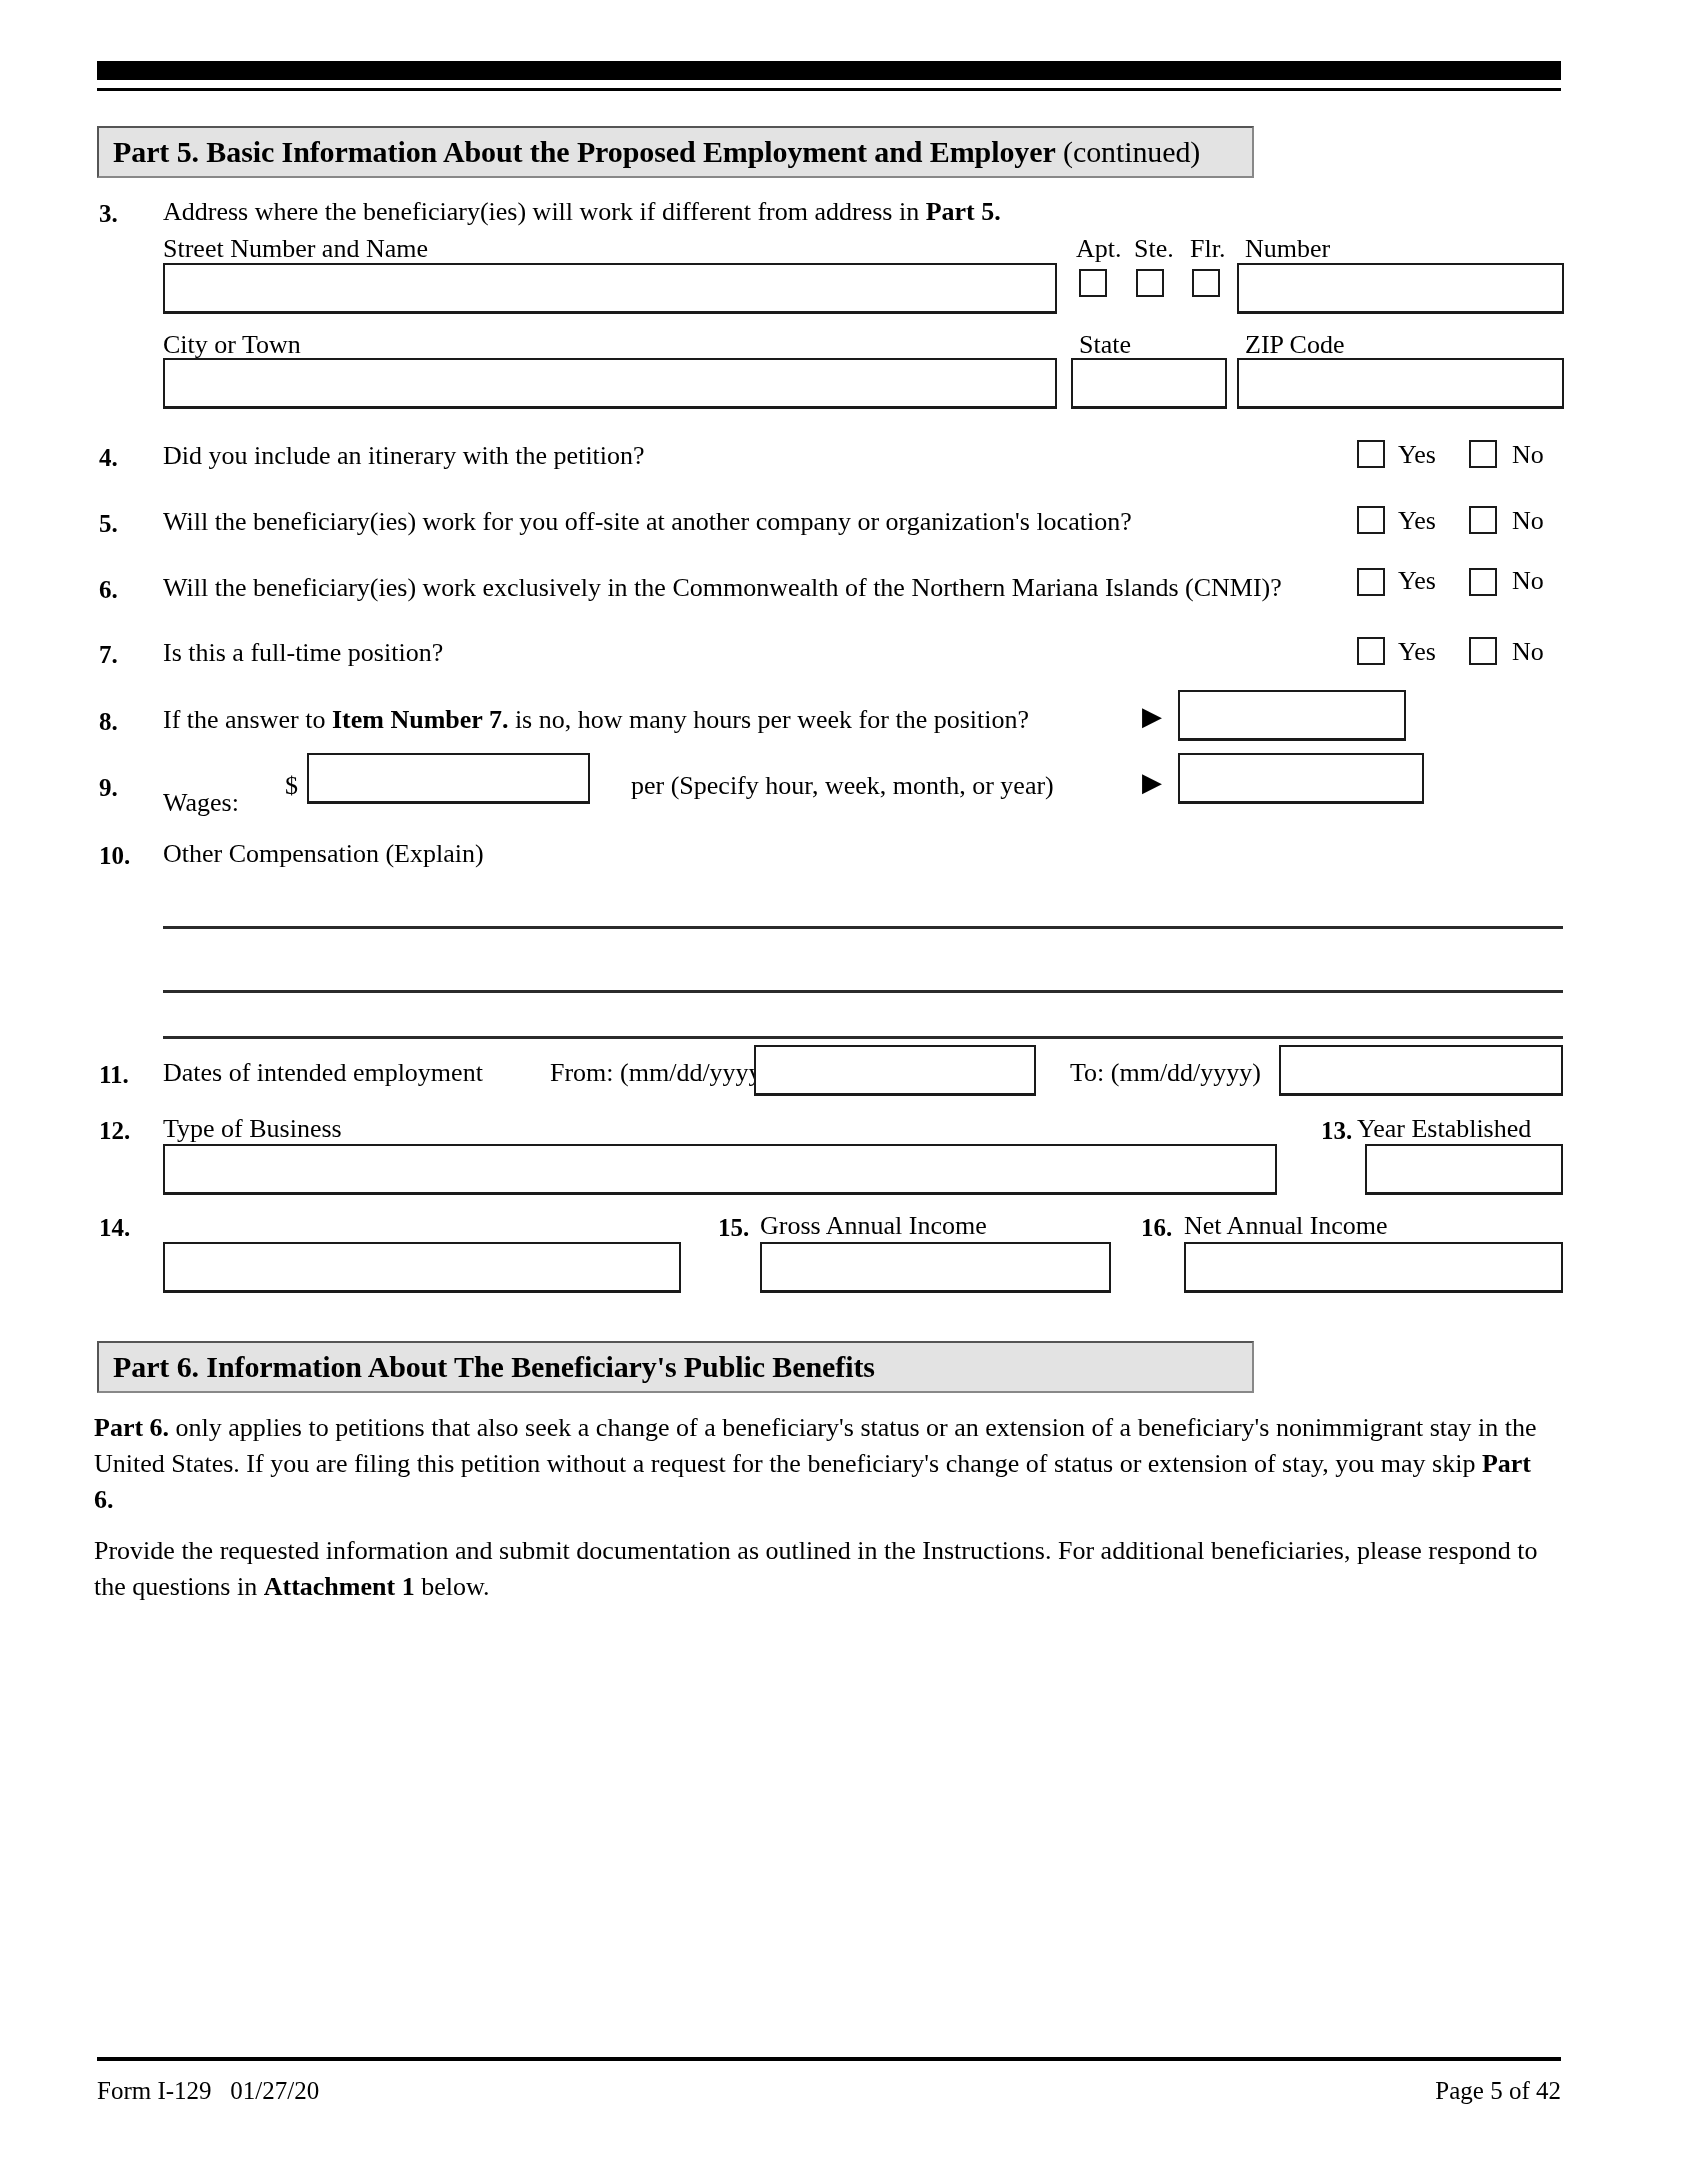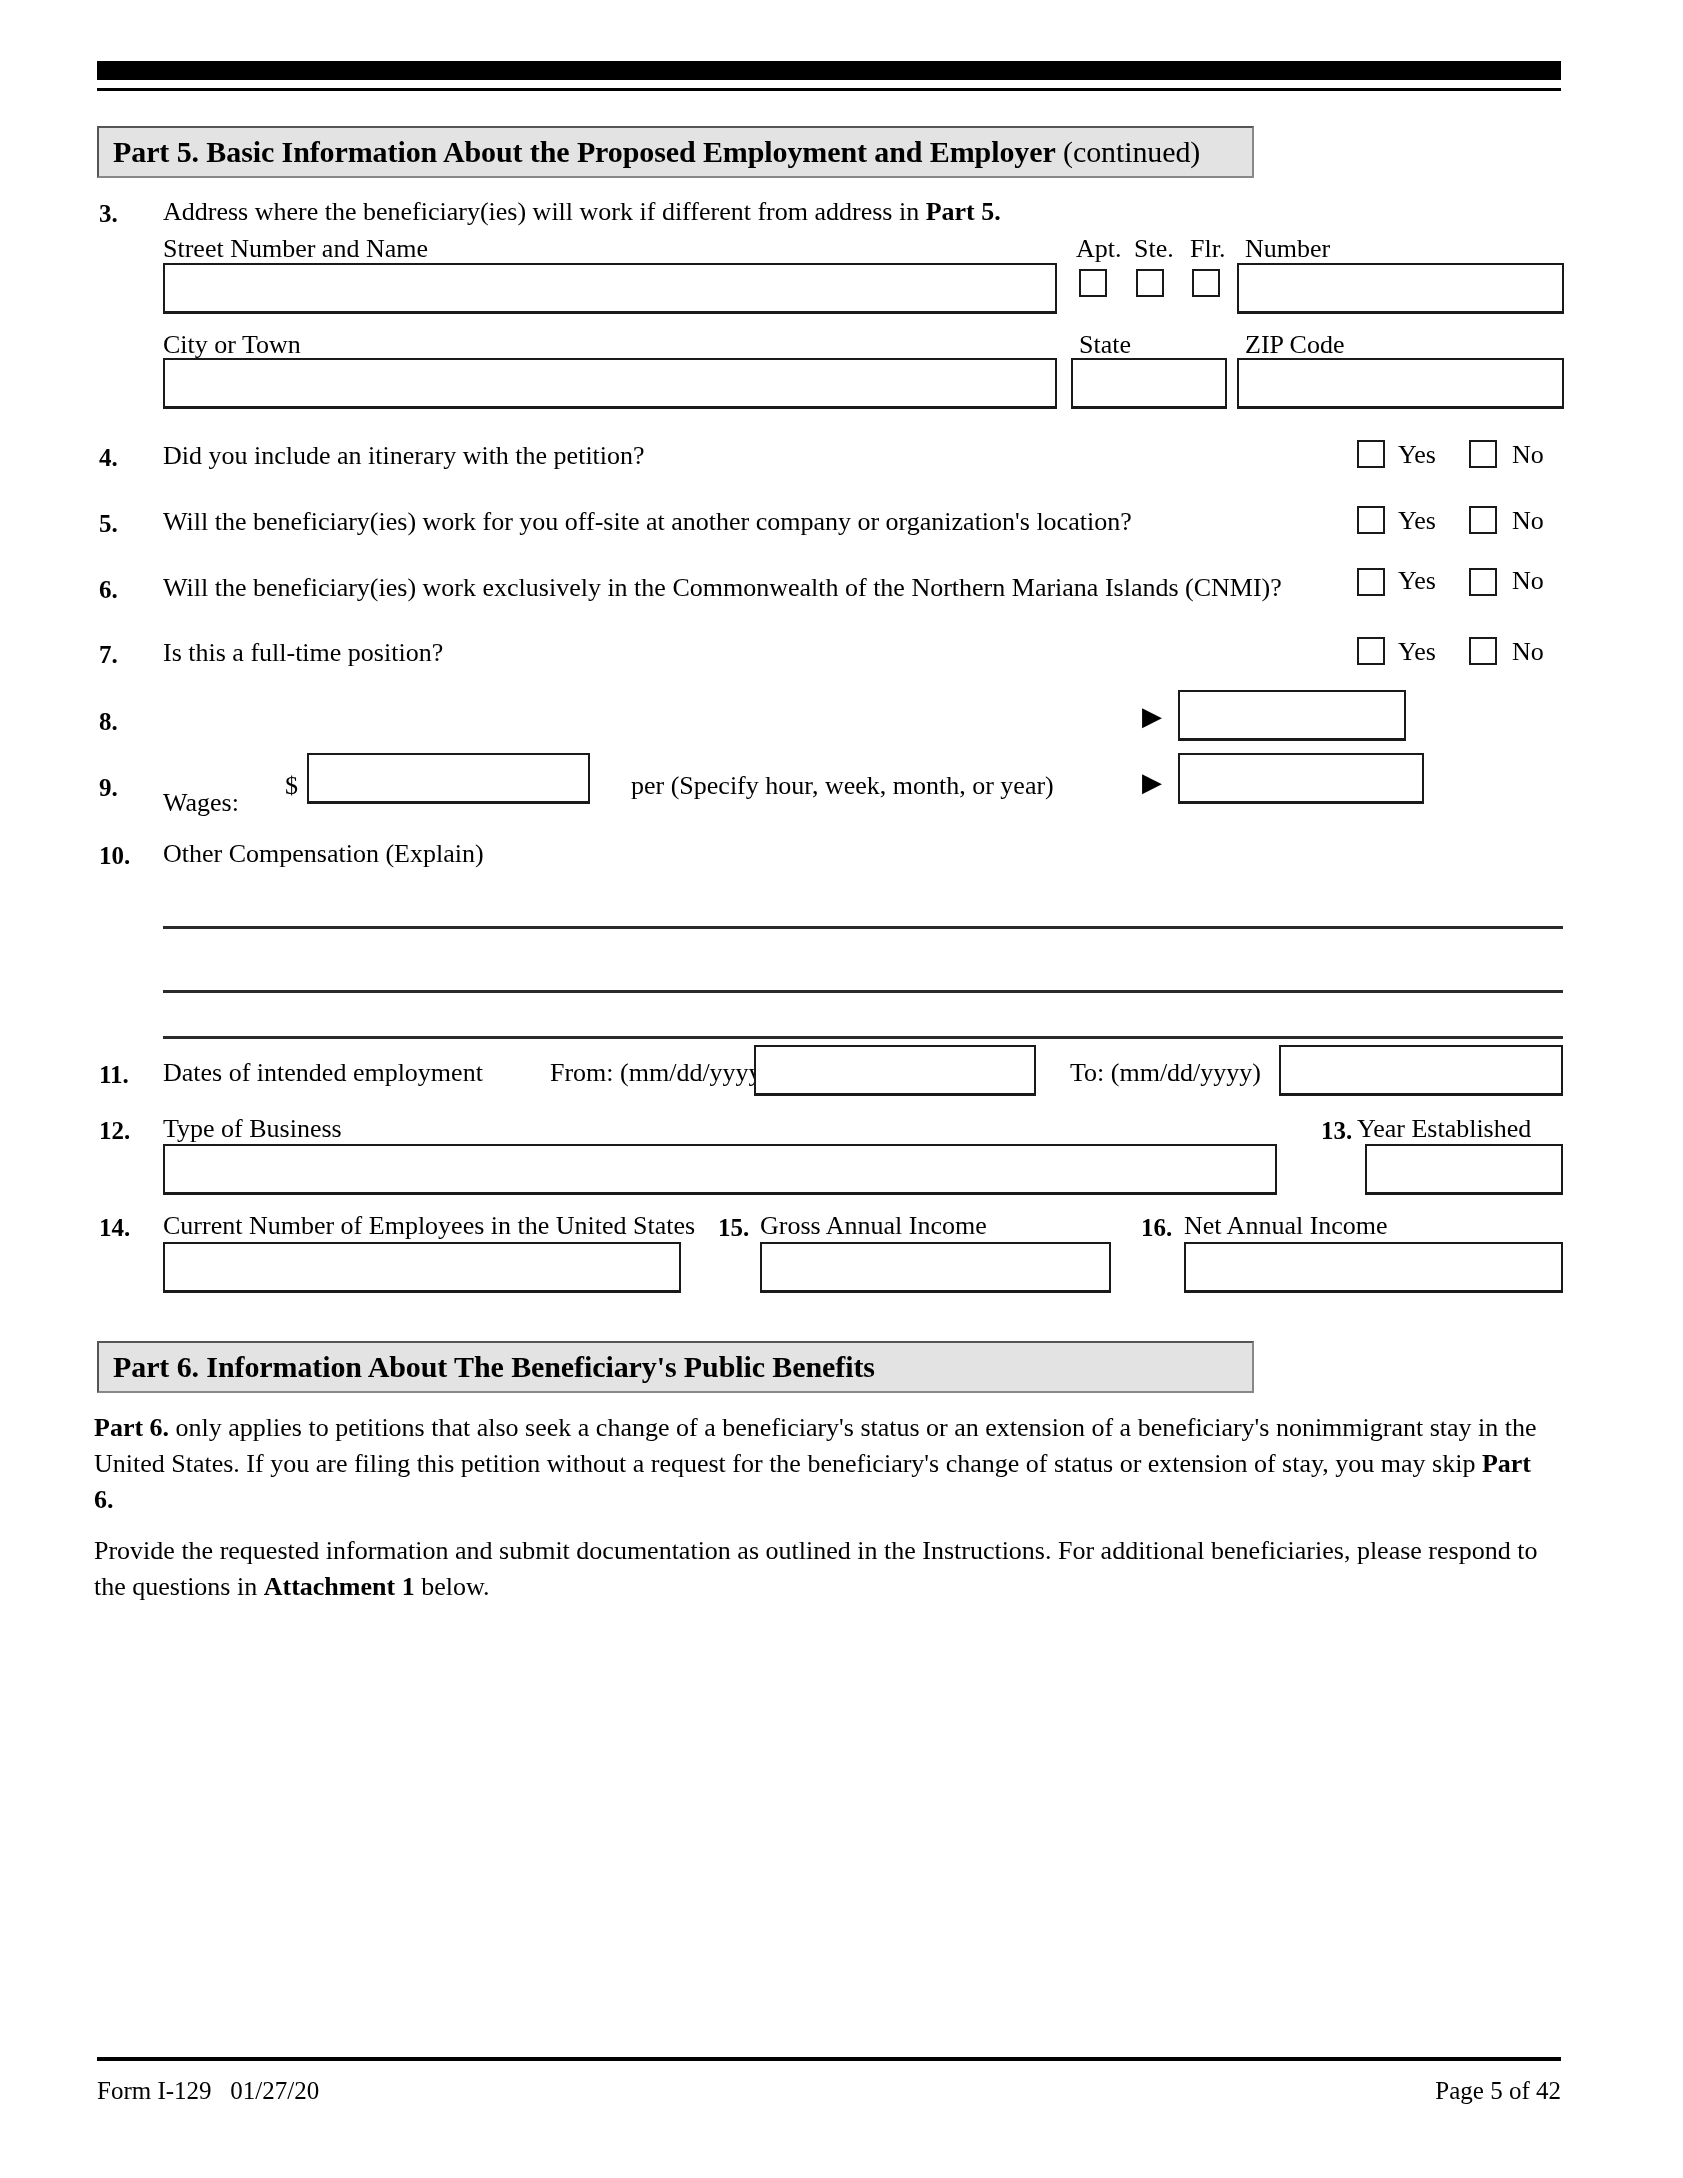--- a/index.html
+++ b/index.html
@@ -193,20 +193,21 @@
   <div class="abs lbl" style="left:1512px; top:566px;">No</div>
 
   <div class="abs num" style="left:99px; top:642px;">7.</div>
   <div class="abs lbl" style="left:163px; top:638px;">Is this a full-time position?</div>
   <div class="cbox" style="left:1357px; top:637px;"></div>
   <div class="abs lbl" style="left:1398px; top:637px;">Yes</div>
   <div class="cbox" style="left:1469px; top:637px;"></div>
   <div class="abs lbl" style="left:1512px; top:637px;">No</div>
 
   <div class="abs num" style="left:99px; top:709px;">8.</div>
+  <div class="abs lbl" style="left:163px; top:705px;"><span>If the answer to </span><b>Item Number 7.</b><span> is no, how many hours per week for the position?</span></div>
   <div class="arrow" style="left:1142px; top:704px;">▶</div>
   <div class="box" style="left:1178px; top:690px; width:228px; height:51px;"></div>
 
   <div class="abs num" style="left:99px; top:775px;">9.</div>
   <div class="abs lbl" style="left:163px; top:771px;margin-top:17px;">Wages:</div>
   <div class="abs lbl" style="left:285px; top:771px;">$</div>
   <div class="box" style="left:307px; top:753px; width:283px; height:51px;"></div>
   <div class="abs lbl" style="left:594px; top:771px;margin-left:37px;">per (Specify hour, week, month, or year)</div>
   <div class="arrow" style="left:1142px; top:770px;">▶</div>
   <div class="box" style="left:1178px; top:753px; width:246px; height:51px;"></div>
@@ -226,21 +227,20 @@
 
   <div class="abs num" style="left:99px; top:1118px;">12.</div>
   <div class="abs lbl" style="left:163px; top:1114px;">Type of Business</div>
   <div class="box" style="left:163px; top:1144px; width:1114px; height:51px;"></div>
 
   <div class="abs num" style="left:1321px; top:1118px;">13.</div>
   <div class="abs lbl" style="left:1357px; top:1114px;">Year Established</div>
   <div class="box" style="left:1365px; top:1144px; width:198px; height:51px;"></div>
 
   <div class="abs num" style="left:99px; top:1215px;">14.</div>
-  <div class="abs lbl" style="left:163px; top:1211px;">Current Number of Employees in the United States</div>
   <div class="box" style="left:163px; top:1242px; width:518px; height:51px;"></div>
 
   <div class="abs num" style="left:718px; top:1215px;">15.</div>
   <div class="abs lbl" style="left:760px; top:1211px;text-align:right;">Gross Annual Income</div>
   <div class="box" style="left:760px; top:1242px; width:351px; height:51px;"></div>
 
   <div class="abs num" style="left:1141px; top:1215px;">16.</div>
   <div class="abs lbl" style="left:1184px; top:1211px;">Net Annual Income</div>
   <div class="box" style="left:1184px; top:1242px; width:379px; height:51px;"></div>
 

